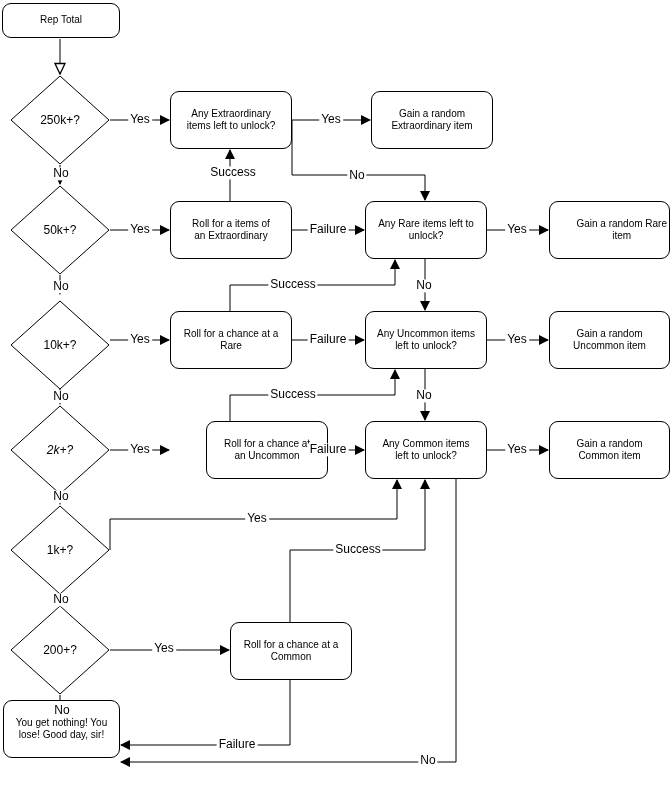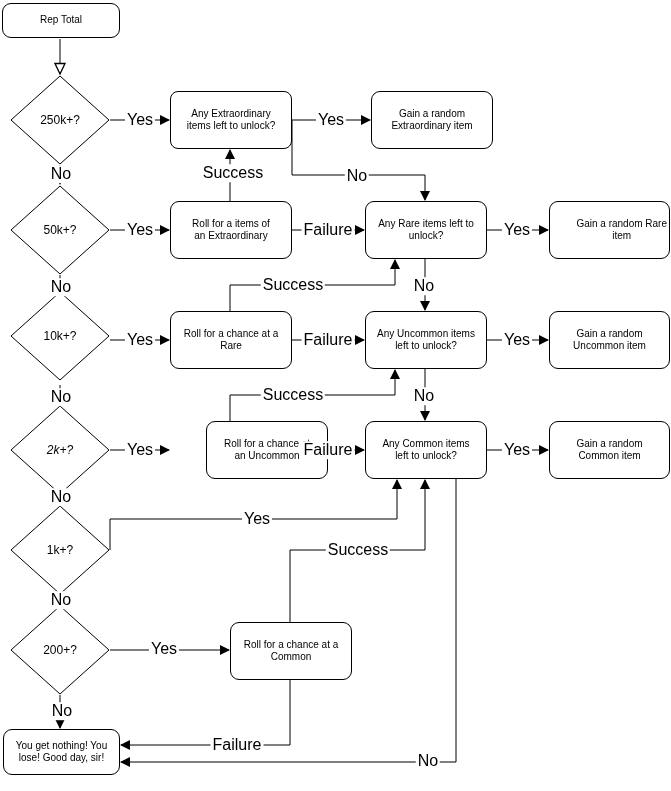--- a/index.html
+++ b/index.html
@@ -35,21 +35,21 @@
     justify-content: center;
     text-align: center;
     font-size: 12px;
   }
   .decision svg { position: absolute; left: 0; top: 0; }
   .decision .dlabel { position: relative; z-index: 1; }
   .elabel {
     position: absolute;
     transform: translate(-50%, -50%);
     background: #ffffff;
-    font-size: 16px;
+    font-size: 12px;
     line-height: 1.1;
     padding: 0 2px;
     white-space: nowrap;
     z-index: 2;
   }
 </style>
 </head>
 <body>
 
 <div id="canvas">
@@ -90,21 +90,21 @@
       <path d="M110,550 V519 H397 V480" marker-end="url(#mArrow)"></path>
       <path d="M60,595 V604" marker-end="url(#mArrow)"></path>
       <path d="M110,650 H229" marker-end="url(#mArrow)"></path>
       <path d="M60,695 V728" marker-end="url(#mArrow)"></path>
       <path d="M290,622 V550 H425 V480" marker-end="url(#mArrow)"></path>
       <path d="M290,680 V745 H121" marker-end="url(#mArrow)"></path>
     </g>
   </svg>
 
   <div class="node" style="left:2px;top:3px;width:118px;height:35px;"><span>Rep Total</span></div>
-  <div class="node" style="left:170px;top:91px;width:122px;height:58px;border-radius:8px;"><span>Any Extraordinary
+  <div class="node" style="left:170px;top:91px;width:122px;height:58px;"><span>Any Extraordinary
 items left to unlock?</span></div>
   <div class="node" style="left:371px;top:91px;width:122px;height:58px;"><span>Gain a random
 Extraordinary item</span></div>
   <div class="node" style="left:170px;top:201px;width:122px;height:58px;"><span>Roll for a items of
 an Extraordinary</span></div>
   <div class="node" style="left:365px;top:201px;width:122px;height:58px;"><span>Any Rare items left to
 unlock?</span></div>
   <div class="node" style="left:549px;top:201px;width:121px;height:58px;justify-content:flex-end;"><span>Gain a random Rare
 item</span></div>
   <div class="node" style="left:170px;top:311px;width:122px;height:58px;"><span>Roll for a chance at a
@@ -114,36 +114,36 @@
   <div class="node" style="left:549px;top:311px;width:121px;height:58px;"><span>Gain a random
 Uncommon item</span></div>
   <div class="node" style="left:170px;top:421px;width:122px;height:58px;margin-left:36px;"><span>Roll for a chance at
 an Uncommon</span></div>
   <div class="node" style="left:365px;top:421px;width:122px;height:58px;"><span>Any Common items
 left to unlock?</span></div>
   <div class="node" style="left:549px;top:421px;width:121px;height:58px;"><span>Gain a random
 Common item</span></div>
   <div class="node" style="left:230px;top:622px;width:122px;height:58px;"><span>Roll for a chance at a
 Common</span></div>
-  <div class="node" style="left:3px;top:729px;width:117px;height:46px;"><span>You get nothing! You
+  <div class="node" style="left:3px;top:700px;width:117px;height:58px;"><span>You get nothing! You
 lose! Good day, sir!</span></div>
 
   <div class="decision" style="left:10px;top:75px;width:100px;height:90px;align-items:center;">
     <svg width="100" height="90">
         <polygon points="50,1 99,45 50,89 1,45" fill="#ffffff" stroke="#000000" stroke-width="1"></polygon>
       </svg>
     <span class="dlabel">250k+?</span>
   </div>
   <div class="decision" style="left:10px;top:185px;width:100px;height:90px;">
     <svg width="100" height="90">
         <polygon points="50,1 99,45 50,89 1,45" fill="#ffffff" stroke="#000000" stroke-width="1"></polygon>
       </svg>
     <span class="dlabel">50k+?</span>
   </div>
-  <div class="decision" style="left:10px;top:291px;width:100px;height:90px;align-items:center;">
+  <div class="decision" style="left:10px;top:300px;width:100px;height:90px;align-items:center;">
     <svg width="100" height="90">
         <polygon points="50,1 99,45 50,89 1,45" fill="#ffffff" stroke="#000000" stroke-width="1"></polygon>
       </svg>
     <span class="dlabel">10k+?</span>
   </div>
   <div class="decision" style="left:10px;top:405px;width:100px;height:90px;font-style:italic;">
     <svg width="100" height="90">
         <polygon points="50,1 99,45 50,89 1,45" fill="#ffffff" stroke="#000000" stroke-width="1"></polygon>
       </svg>
     <span class="dlabel">2k+?</span>

